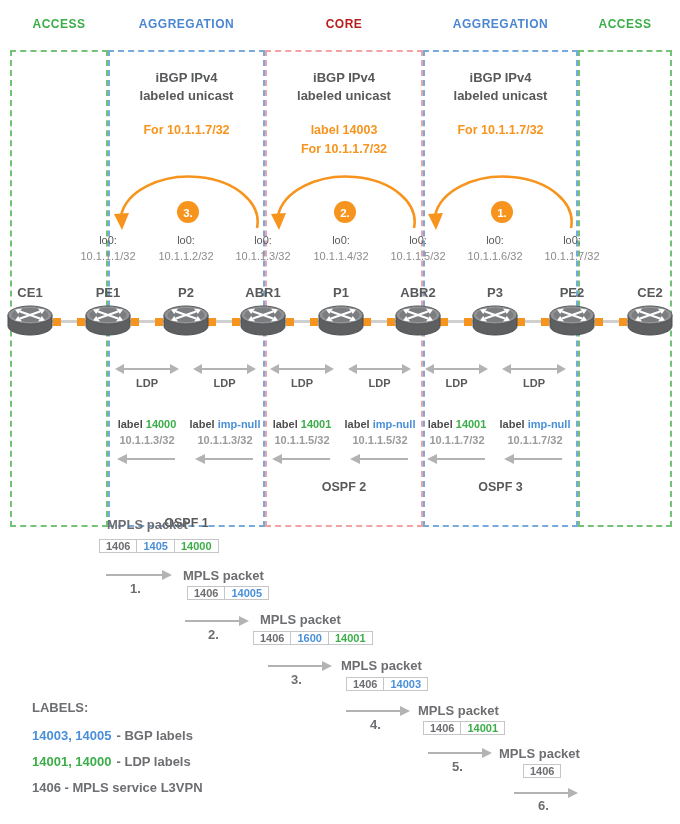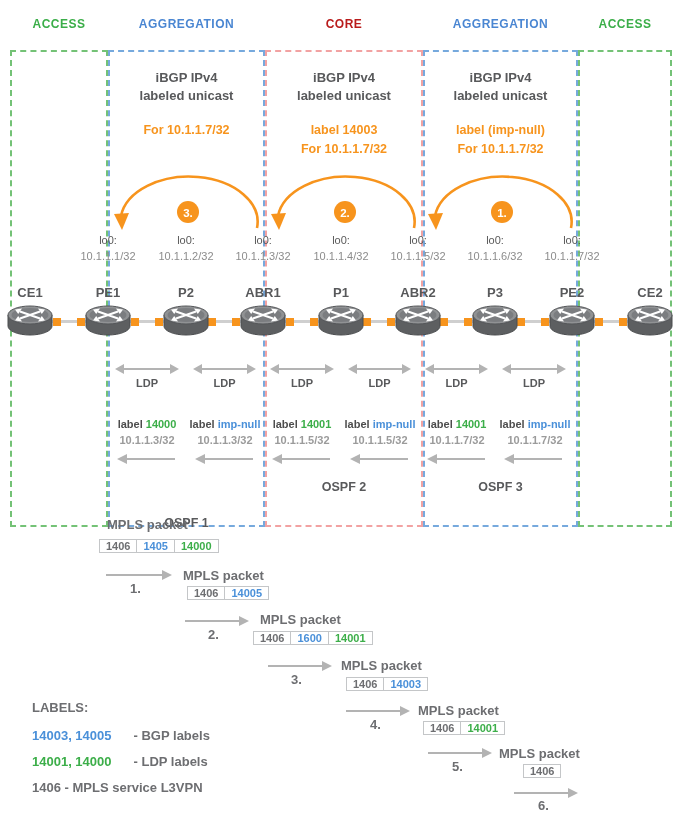--- a/index.html
+++ b/index.html
@@ -48,21 +48,21 @@
   
   .ptitle{position:absolute;font-size:13px;font-weight:bold;color:#6d6e71;}
   .pbox{position:absolute;display:flex;}
   .cell{border:1px solid #c4c6c8;background:#fff;padding:0 6px;font-size:11px;font-weight:bold;margin-left:-1px;}
   .c-gray{color:#6d6e71;}
   .c-blue{color:#4a90d9;}
   .c-green{color:#3cae49;}
   .stepnum{position:absolute;font-size:13px;font-weight:bold;color:#6d6e71;}
   
   .legend-line{position:absolute;left:32px;font-size:13px;font-weight:bold;color:#6d6e71;}
-  .legend-line .rest{margin-left:22px;color:#6d6e71;}
+  .legend-line .rest{margin-left:5px;color:#6d6e71;}
 </style>
 </head>
 <body>
 
 <div id="stage">
 
   <div class="zone-title zt-green ctr" style="left:10px;width:98px;">ACCESS</div>
   <div class="zone-title zt-blue ctr" style="left:108px;width:157px;">AGGREGATION</div>
   <div class="zone-title zt-red ctr" style="left:265px;width:158px;">CORE</div>
   <div class="zone-title zt-blue ctr" style="left:423px;width:155px;">AGGREGATION</div>
@@ -88,21 +88,20 @@
   </div>
 
   <div class="adv ctr" style="left:108px;width:157px;">
     <div>For 10.1.1.7/32</div>
   </div>
   <div class="adv ctr" style="left:265px;width:158px;">
     <div>label 14003</div>
     <div>For 10.1.1.7/32</div>
   </div>
   <div class="adv ctr" style="left:423px;width:155px;">
-    <div>label (imp-null)</div>
     <div>For 10.1.1.7/32</div>
   </div>
 
   <svg class="abs" style="left:111px;top:172px;" width="150" height="62" viewBox="0 0 150 62">
     <path d="M146 56 A 68 45 0 0 0 10 44" fill="none" stroke="#f7941d" stroke-width="2.6"></path>
     <polygon points="3,42 18,41 11,58" fill="#f7941d"></polygon>
     <circle cx="77" cy="40" r="11" fill="#f7941d"></circle>
     <text x="77" y="44.5" text-anchor="middle" font-size="11.5" font-weight="bold" fill="#fff" font-family="Liberation Sans, sans-serif">3.</text>
   </svg>
   <svg class="abs" style="left:268px;top:172px;" width="150" height="62" viewBox="0 0 150 62">

